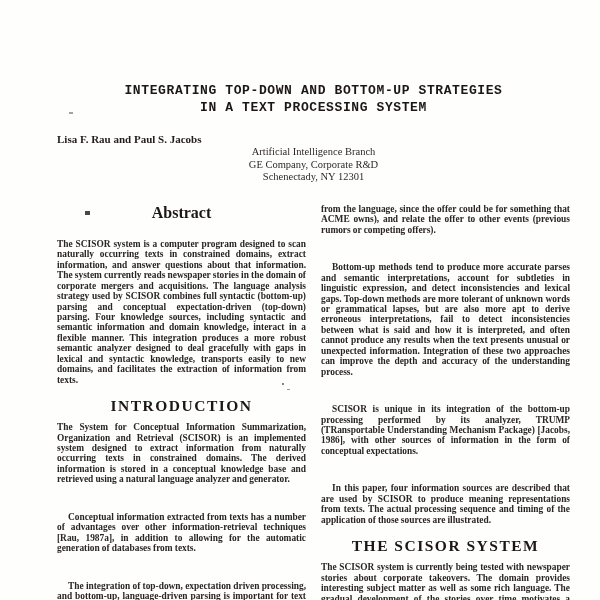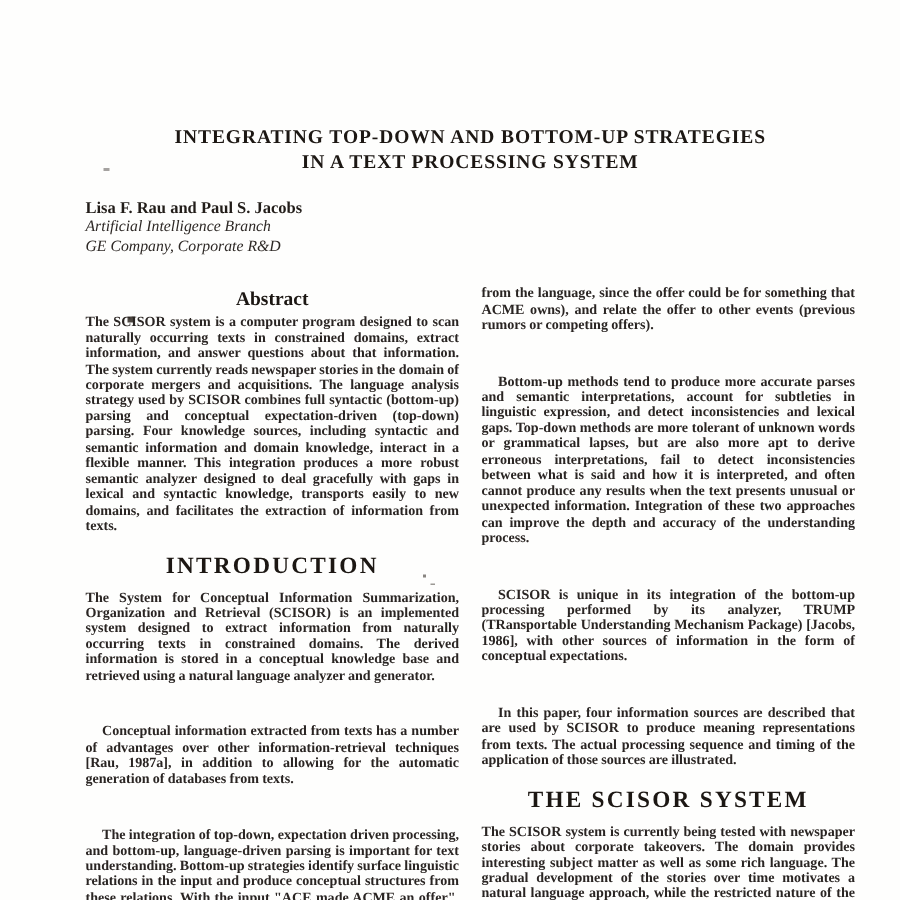--- a/index.html
+++ b/index.html
@@ -17,55 +17,55 @@
     left:57px;top:0;width:513px;
   }
   .title{
     margin:82px 0 0 0;
     text-align:center;
     font-size:13px;
     font-weight:bold;
     line-height:17px;
     letter-spacing:0.6px;
     color:#1c1713;
+    font-family:Liberation Mono, monospace;
   }
   .authors{
     margin-top:17px;
     font-size:11px;
     font-weight:bold;
     line-height:13px;
     color:#221d19;
   }
   .affil{
-    text-align:left;
+    text-align:center;
     font-size:10.5px;
     line-height:12.6px;
     color:#2e2926;
-    font-style:italic;
   }
   .columns{
     margin-top:20px;
     display:flex;
     gap:15px;
   }
   .col{width:249px;}
   .col p{
     margin:0;
     font-size:9.4px;
     line-height:10.45px;
     text-align:justify;
     word-spacing:-0.2px;
     font-weight:bold;
   }
   .col p.ind{text-indent:11px;margin-top:27px;}
   .abstract-heading{
     text-align:center;
-    font-size:13px;
+    font-size:16px;
     font-weight:bold;
-    margin-bottom:3px;
+    margin-bottom:17px;
     color:#1c1713;
   }
   .section-heading{
     text-align:center;
     font-size:15.5px;
     font-weight:bold;
     letter-spacing:1.5px;
     margin:12px 0 7px 0;
     color:#1c1713;
   }
@@ -94,20 +94,21 @@
   <span class="speck s3"></span>
   <span class="speck s4"></span>
 
   <div class="inner">
 
     <h1 class="title"><span>INTEGRATING TOP-DOWN AND BOTTOM-UP STRATEGIES</span><br><span>IN A TEXT PROCESSING SYSTEM</span></h1>
 
     <div class="authors">Lisa F. Rau and Paul S. Jacobs</div>
     <div class="affil">Artificial Intelligence Branch</div>
     <div class="affil">GE Company, Corporate R&amp;D</div>
+    <div class="affil">Schenectady, NY 12301</div>
 
     <div class="columns">
 
       <div class="col">
         <div class="abstract-heading">Abstract</div>
         <p>The SCISOR system is a computer program designed to scan naturally occurring texts in constrained domains, extract information, and answer questions about that information. The system currently reads newspaper stories in the domain of corporate mergers and acquisitions. The language analysis strategy used by SCISOR combines full syntactic (bottom-up) parsing and conceptual expectation-driven (top-down) parsing. Four knowledge sources, including syntactic and semantic information and domain knowledge, interact in a flexible manner. This integration produces a more robust semantic analyzer designed to deal gracefully with gaps in lexical and syntactic knowledge, transports easily to new domains, and facilitates the extraction of information from texts.</p>
 
         <h2 class="section-heading">INTRODUCTION</h2>
         <p>The System for Conceptual Information Summarization, Organization and Retrieval (SCISOR) is an implemented system designed to extract information from naturally occurring texts in constrained domains. The derived information is stored in a conceptual knowledge base and retrieved using a natural language analyzer and generator.</p>
         <p class="ind">Conceptual information extracted from texts has a number of advantages over other information-retrieval techniques [Rau, 1987a], in addition to allowing for the automatic generation of databases from texts.</p>

